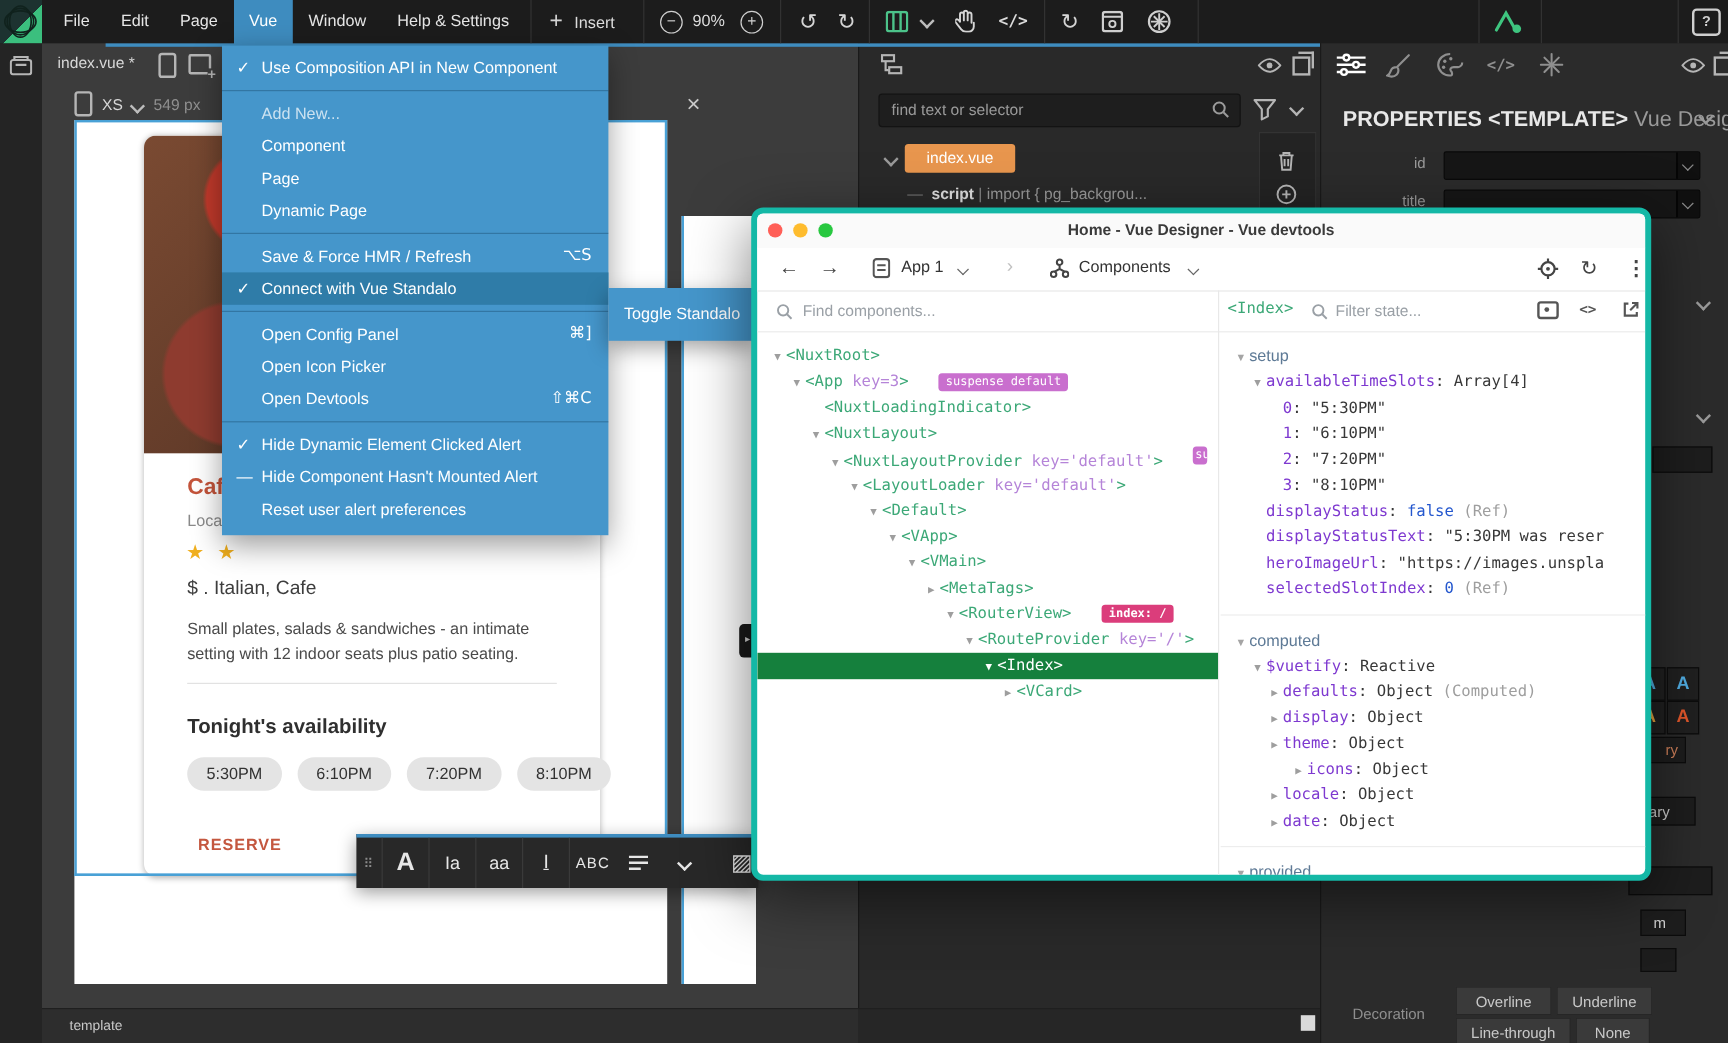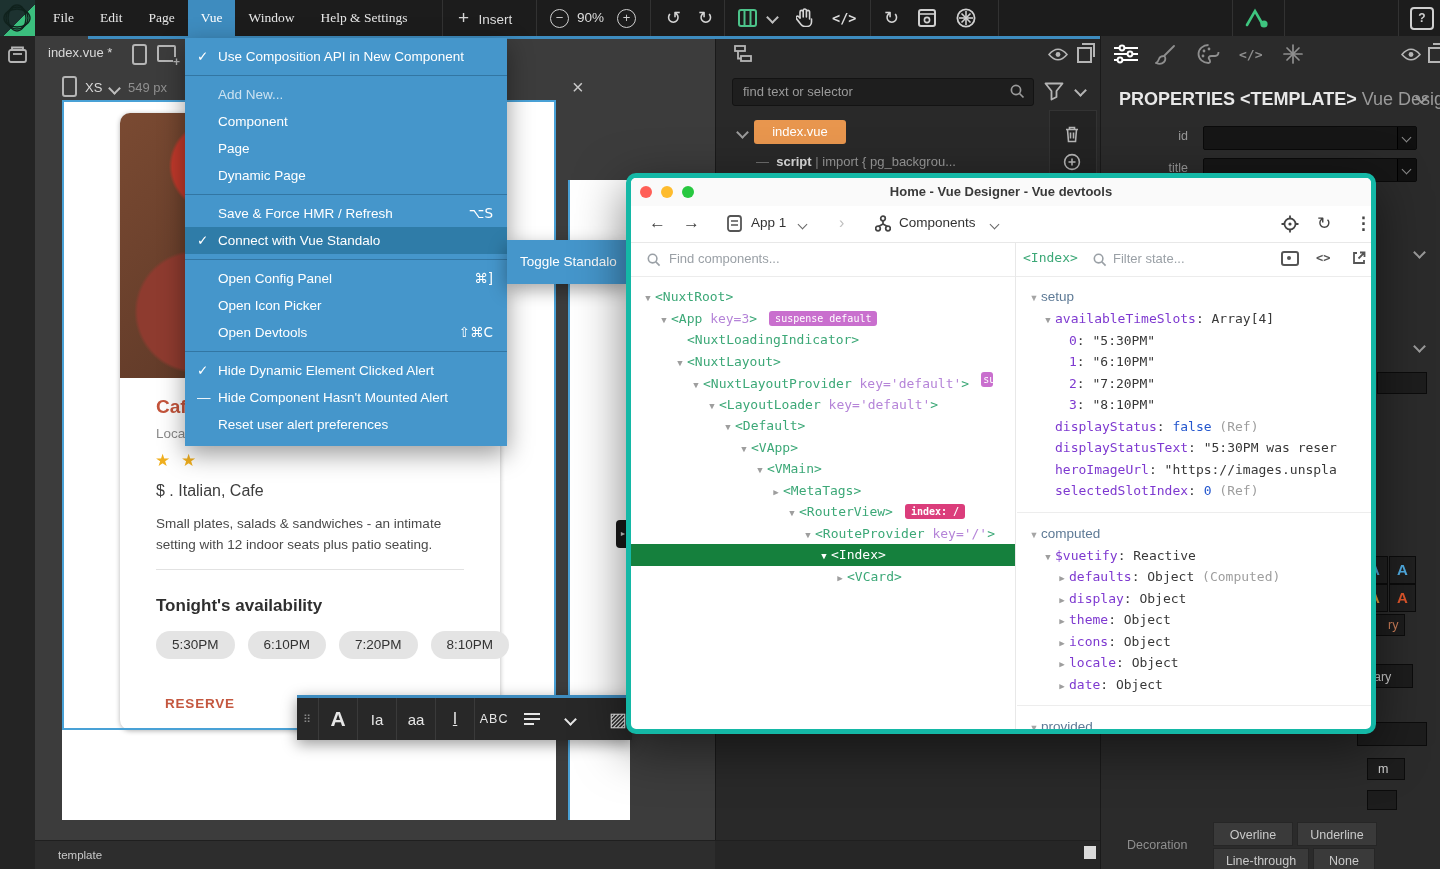--- a/index.html
+++ b/index.html
@@ -3,21 +3,21 @@
 <meta charset="utf-8">
 <style>
   html,body{margin:0;padding:0;background:#2b2b2b;width:1440px;height:869px;overflow:hidden;
     font-family:"Liberation Sans",sans-serif;-webkit-font-smoothing:antialiased;}
   .abs{position:absolute;}
   .ico{display:inline-flex;align-items:center;justify-content:center;}
   svg{display:block;}
   
   #topbar{left:0;top:0;width:1440px;height:36px;background:#1c1c1c;z-index:4;}
   #logo{left:0;top:0;width:35px;height:36px;background:linear-gradient(135deg,#1d3230 55%,#3bbf7e 55%);}
-  .menu-item{display:inline-block;height:52px;line-height:36px;padding:0 13px;color:#e6e6e6;font-size:13.5px;cursor:default;font-family:Liberation Serif, serif;}
+  .menu-item{display:inline-block;height:52px;line-height:36px;padding:0 13px;color:#e6e6e6;font-size:13.5px;cursor:default;}
   .menu-item.active{background:#3e8cbf;color:#fff;}
   #menu-list{left:40px;top:0;height:36px;white-space:nowrap;}
   .vsep{width:1px;height:36px;background:#323232;top:0;}
   .tb-txt{color:#dcdcdc;font-size:13.5px;line-height:36px;}
   .circ{width:17px;height:17px;border:1.5px solid #cfcfcf;border-radius:50%;color:#cfcfcf;
     font-size:13px;line-height:15px;text-align:center;top:9px;}
   .tb-glyph{color:#d5d5d5;font-size:18px;line-height:36px;}
   .chv{width:7px;height:7px;border-right:2px solid #bdbdbd;border-bottom:2px solid #bdbdbd;transform:rotate(45deg);}
   #help-btn{left:1410px;top:7px;width:20px;height:19px;border:2px solid #cfcfcf;border-radius:4px;
     color:#cfcfcf;font-size:12px;font-weight:bold;text-align:center;line-height:18px;}
@@ -118,21 +118,21 @@
   .nav-dd{position:absolute;top:15px;width:6px;height:6px;border-right:1.5px solid #666;border-bottom:1.5px solid #666;transform:rotate(45deg);}
   #dt-paneheader{left:0;top:64px;width:100%;height:34px;border-bottom:1px solid #ececec;}
   .ph-placeholder{position:absolute;top:9px;font-size:13px;color:#9aa0a6;}
   #dt-vdiv{left:384px;top:64px;width:1px;height:583px;background:#e8e8e8;}
   #dt-tree{left:0;top:108px;width:384px;height:530px;overflow:hidden;font-family:"DejaVu Sans Mono",monospace;font-size:13px;}
   .trow{position:relative;height:21.5px;line-height:21.5px;white-space:nowrap;}
   .trow .arr{display:inline-block;width:14px;color:#9e9e9e;font-size:9px;text-align:center;}
   .seg-tag{color:#3ca877;}  .seg-attr{color:#b584d8;}
   .trow.sel{background:#15803d;}
   .trow.sel .seg-tag,.trow.sel .seg-attr,.trow.sel .arr{color:#fff;}
-  .badge{display:inline-block;vertical-align:1px;margin-left:12px;padding:1px 6px;border-radius:3px;
+  .badge{display:inline-block;vertical-align:1px;margin-left:25px;padding:1px 6px;border-radius:3px;
     font-size:10px;color:#fff;line-height:13px;}
   .badge.purple{background:#c96fce;}
   .badge.pink{background:#db3d7b;font-weight:bold;}
   .badge.cut{max-width:8px;overflow:hidden;padding:1px 2px;}
   #dt-state{left:386px;top:98px;width:364px;height:540px;overflow:hidden;}
   .sec{padding:9px 0 10px;border-top:1px solid #ededed;}
   .sec:first-child{border-top:none;}
   .sec-h{height:23px;line-height:23px;font-size:13.5px;color:#5e7a96;padding-left:10px;}
   .sec-h .arr{display:inline-block;width:14px;color:#a5a5a5;font-size:9px;text-align:center;}
   .srow{height:21.5px;line-height:21.5px;white-space:nowrap;font-family:"DejaVu Sans Mono",monospace;font-size:13px;color:#383838;}
@@ -551,21 +551,21 @@
         <div class="srow" style="padding-left: 24px;"><span class="arr"></span><span class="skey">displayStatusText</span><span>: </span><span>"5:30PM was reser</span></div>
         <div class="srow" style="padding-left: 24px;"><span class="arr"></span><span class="skey">heroImageUrl</span><span>: </span><span>"https://images.unspla</span></div>
         <div class="srow" style="padding-left: 24px;"><span class="arr"></span><span class="skey">selectedSlotIndex</span><span>: </span><span class="sval-blue">0</span><span class="sval-muted"> (Ref)</span></div>
       </div>
       <div class="sec">
         <div class="sec-h"><span class="arr">▼</span><span>computed</span></div>
         <div class="srow" style="padding-left: 24px;"><span class="arr">▼</span><span class="skey">$vuetify</span><span>: </span><span>Reactive</span></div>
         <div class="srow" style="padding-left: 38px;"><span class="arr">▶</span><span class="skey">defaults</span><span>: </span><span>Object</span><span class="sval-muted"> (Computed)</span></div>
         <div class="srow" style="padding-left: 38px;"><span class="arr">▶</span><span class="skey">display</span><span>: </span><span>Object</span></div>
         <div class="srow" style="padding-left: 38px;"><span class="arr">▶</span><span class="skey">theme</span><span>: </span><span>Object</span></div>
-        <div class="srow" style="padding-left: 38px;"><span class="arr">▶</span><span class="skey">icons</span><span>: </span><span>Object</span></div>
+        <div class="srow" style="padding-left: 38px; margin-left: 20px;"><span class="arr">▶</span><span class="skey">icons</span><span>: </span><span>Object</span></div>
         <div class="srow" style="padding-left: 38px;"><span class="arr">▶</span><span class="skey">locale</span><span>: </span><span>Object</span></div>
         <div class="srow" style="padding-left: 38px;"><span class="arr">▶</span><span class="skey">date</span><span>: </span><span>Object</span></div>
       </div>
       <div class="sec">
         <div class="sec-h"><span class="arr">▼</span><span>provided</span></div>
         <div class="srow" style="padding-left: 24px;"><span class="arr">▼</span><span class="skey">Symbol(route)</span><span>: </span><span>Reactive</span></div>
       </div>
       <div class="sec">
         <div class="sec-h"><span class="arr">▼</span><span>event listeners</span></div>
       </div>

